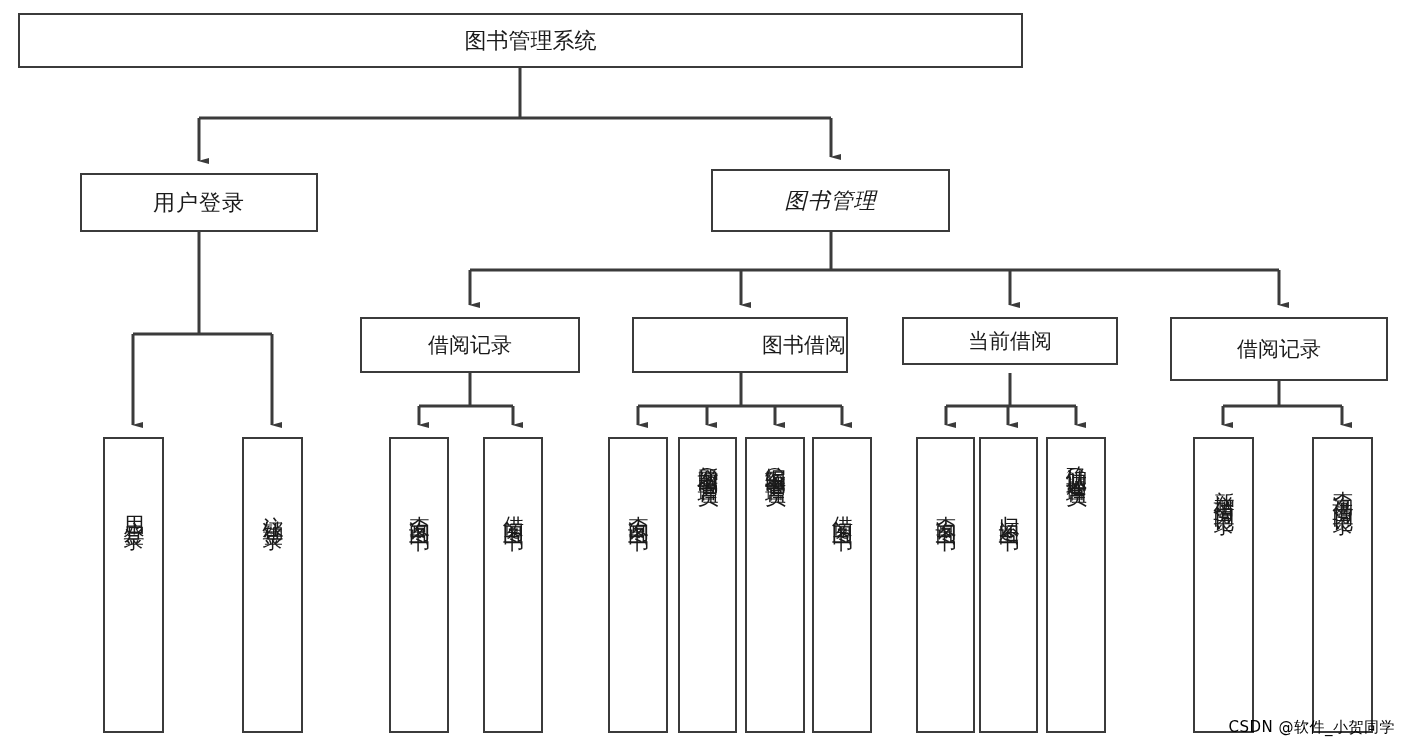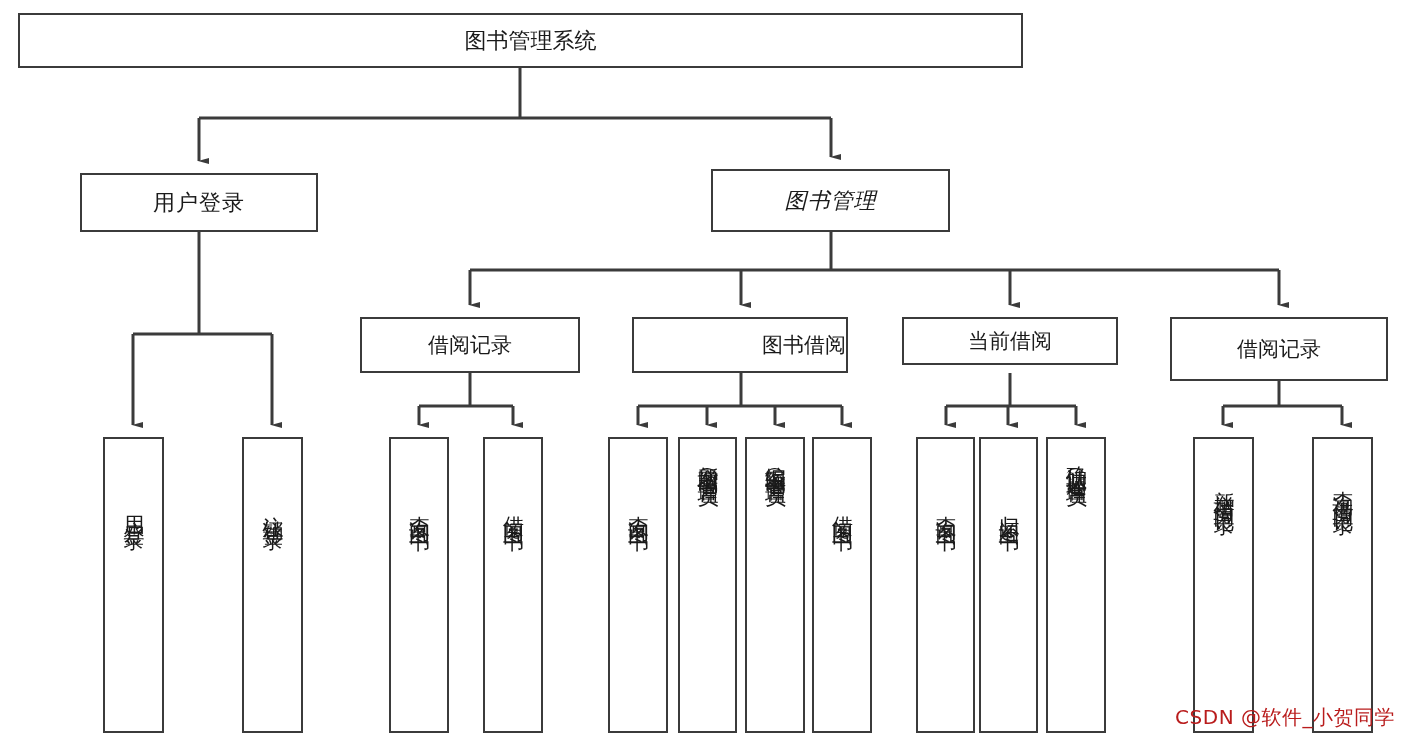--- a/index.html
+++ b/index.html
@@ -38,23 +38,23 @@
     text-orientation:upright;
     letter-spacing:5px;
     line-height:1;
     white-space:nowrap;
   }
   .node.v.tall .vlabel{ letter-spacing:3px; }
 
   #watermark{
     position:absolute;
     right:10px;
-    bottom:16px;
-    font-size:20px;
-    color:#b91c1c;
+    bottom:10px;
+    font-size:15px;
+    color:#000000;
     letter-spacing:0.5px;
     white-space:nowrap;
     pointer-events:none;
   }
 </style>
 </head>
 <body>
 
 <div id="stage">
 

